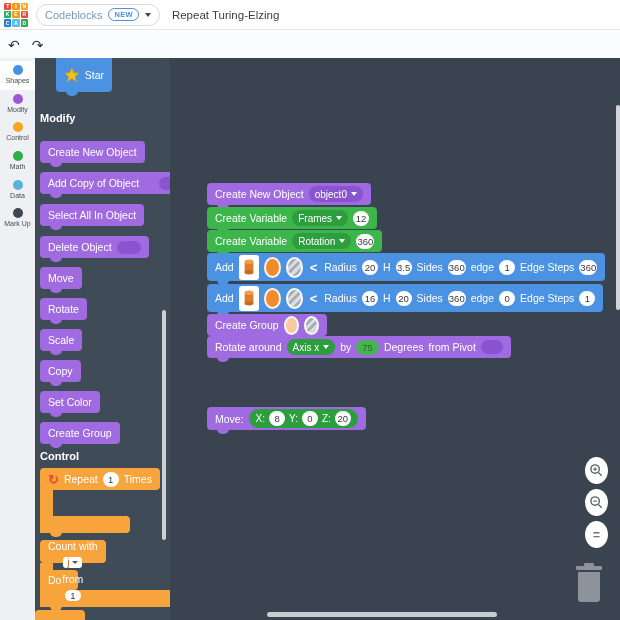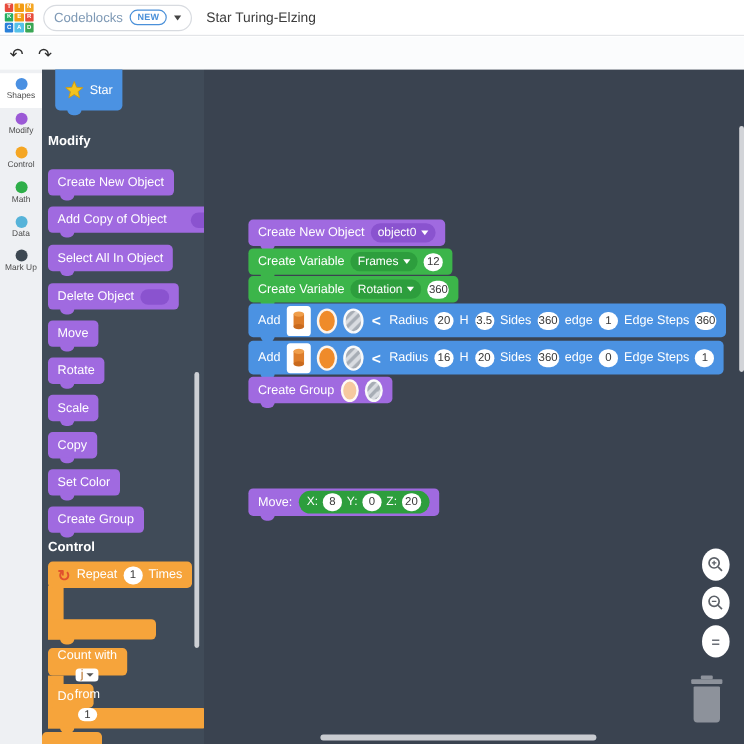--- a/index.html
+++ b/index.html
@@ -95,21 +95,21 @@
       <span class="cell" style="background-color: rgb(231, 76, 60);">R</span>
       <span class="cell" style="background-color: rgb(41, 128, 217);">C</span>
       <span class="cell" style="background-color: rgb(86, 193, 232);">A</span>
       <span class="cell" style="background-color: rgb(58, 166, 85);">D</span>
     </div>
     <div id="appdd">
       <span class="appname">Codeblocks</span>
       <span class="newpill">NEW</span>
       <span class="caret-dark"></span>
     </div>
-    <div id="doctitle">Star Turing-Elzing</div>
+    <div id="doctitle">Repeat Turing-Elzing</div>
   </div>
 
   <div id="toolbar">
     <span class="histbtn">↶</span>
     <span class="histbtn">↷</span>
   </div>
 
   <div id="sidebar">
     <div class="cat active">
       <span class="dot" style="background-color: rgb(74, 144, 226);"></span>
@@ -132,21 +132,21 @@
       <span class="lbl">Data</span>
     </div>
     <div class="cat">
       <span class="dot" style="background-color: rgb(61, 72, 82);"></span>
       <span class="lbl">Mark Up</span>
     </div>
   </div>
 
   <div id="palette">
 
-    <div class="block blue nub" style="left:11px; top:-8px; height:42px; width:56px; padding-top:8px;">
+    <div class="block blue nub" style="left:21px; top:-8px; height:42px; width:56px; padding-top:8px;">
       <svg width="20" height="20" viewBox="0 0 20 20">
           <polygon points="10,1 12.6,7.2 19,7.6 14,11.8 15.7,18.3 10,14.7 4.3,18.3 6,11.8 1,7.6 7.4,7.2" fill="#f2c320" stroke="#cf9d12" stroke-width="1"></polygon>
         </svg>
       <span>Star</span>
     </div>
 
     <div class="heading" style="top:54px;">Modify</div>
 
     <div class="block purple nub hat" style="left:5px; top:83px;">
         <span>Create New Object</span>
@@ -288,20 +288,32 @@
       <span>Edge Steps</span>
         <span class="oval">1</span>
     </div>
 
     <div class="cr block purple nub" style="left:37px; top:256px;">
       <span>Create Group</span>
       <span class="circ peach"></span>
       <span class="circ striped" style="width:15px;height:19px;"></span>
     </div>
 
+    <div class="cr block purple nub" style="left:37px; top:278px;">
+      <span>Rotate around</span>
+      <span class="dd grn">
+          <span>Axis x</span>
+          <span class="caret-w"></span>
+        </span>
+      <span>by</span>
+      <span class="greenoval">75</span>
+      <span>Degrees</span>
+      <span>from Pivot</span>
+      <span class="slot" style="width:22px;height:14px;"></span>
+    </div>
 
     <div class="cr block purple nub" style="left:37px; top:301px; height:23px;margin-top:48px;">
       <span>Move:</span>
       <span class="movepill">
         <span>X:</span>
           <span class="oval">8</span>
         <span>Y:</span>
           <span class="oval">0</span>
         <span>Z:</span>
           <span class="oval">20</span>

